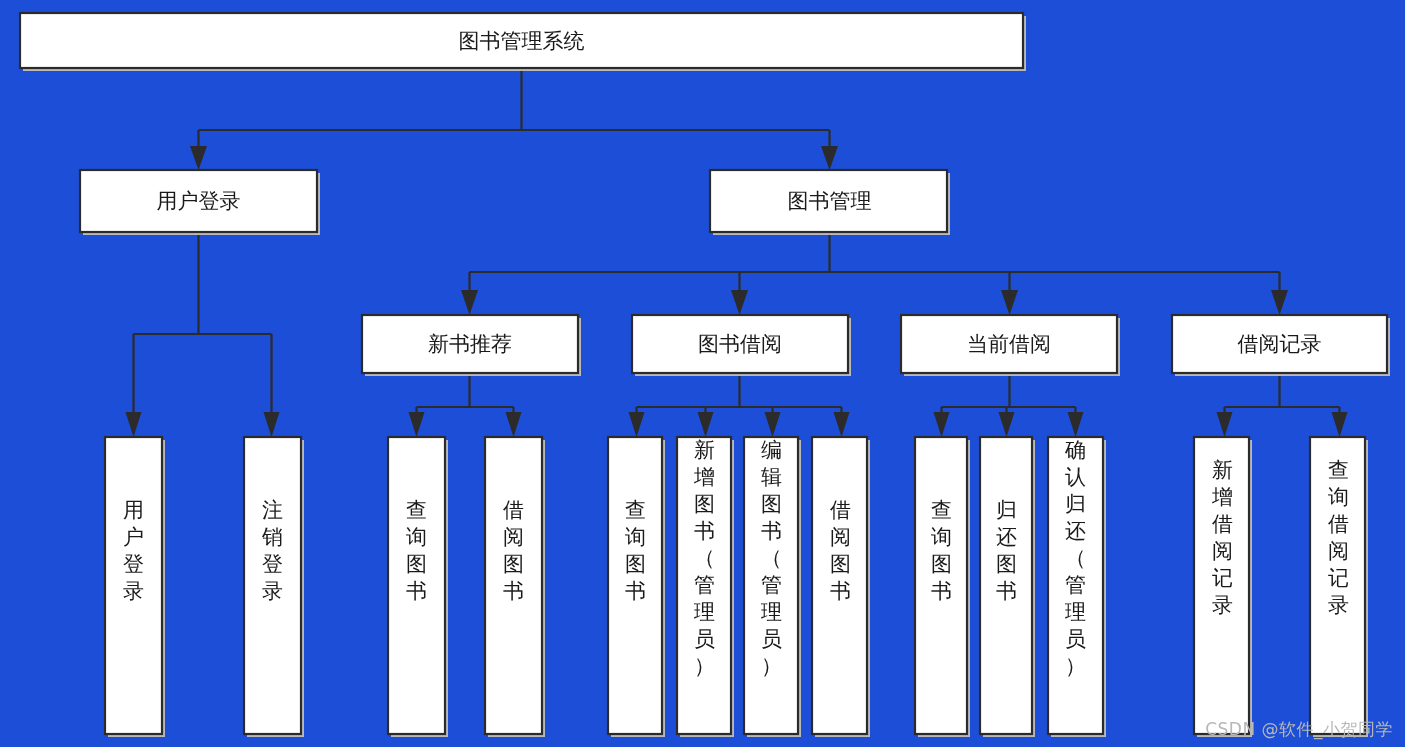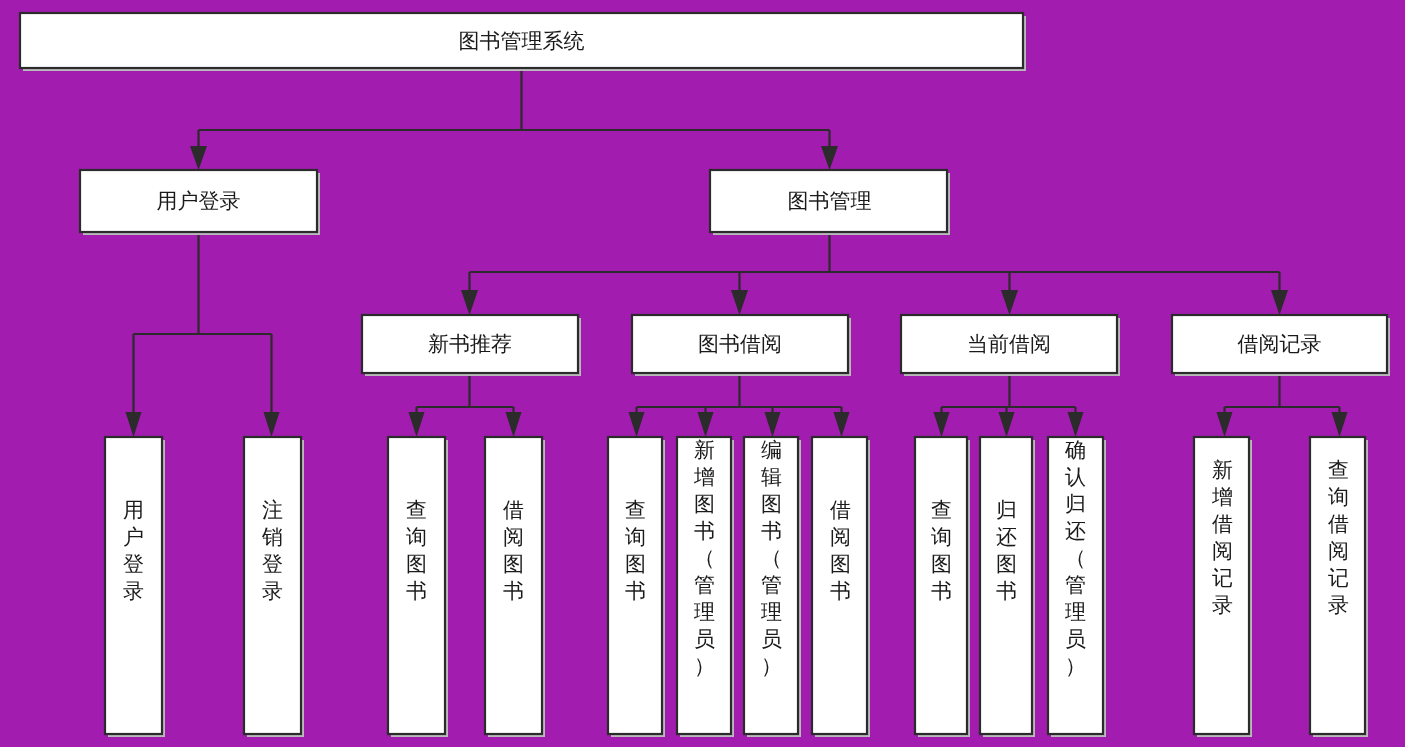--- a/index.html
+++ b/index.html
@@ -10,21 +10,21 @@
   body {
     width: 1405px;
     height: 747px;
     font-family: "DejaVu Sans", "Liberation Sans", sans-serif;
     overflow: hidden;
   }
   #diagram-root {
     position: relative;
     width: 1405px;
     height: 747px;
-    background: #a21caf;
+    background: #1d4ed8;
   }
   svg#flow-svg {
     position: absolute;
     left: 0;
     top: 0;
     width: 1405px;
     height: 747px;
     display: block;
   }
   .node-box {
@@ -259,13 +259,14 @@
     </g>
 
     <g>
       <rect class="node-box-shadow" x="1313" y="440" width="55" height="297"></rect>
       <rect class="node-box" x="1310" y="437" width="55" height="297"></rect>
       <text class="node-label-v" x="1338.5" y="477"><tspan x="1338.5" dy="0">查</tspan><tspan x="1338.5" dy="27">询</tspan><tspan x="1338.5" dy="27">借</tspan><tspan x="1338.5" dy="27">阅</tspan><tspan x="1338.5" dy="27">记</tspan><tspan x="1338.5" dy="27">录</tspan></text>
     </g>
 
   </svg>
 
+  <div class="watermark-text">CSDN @软件_小贺同学</div>
 </div>
 
 </body></html>

